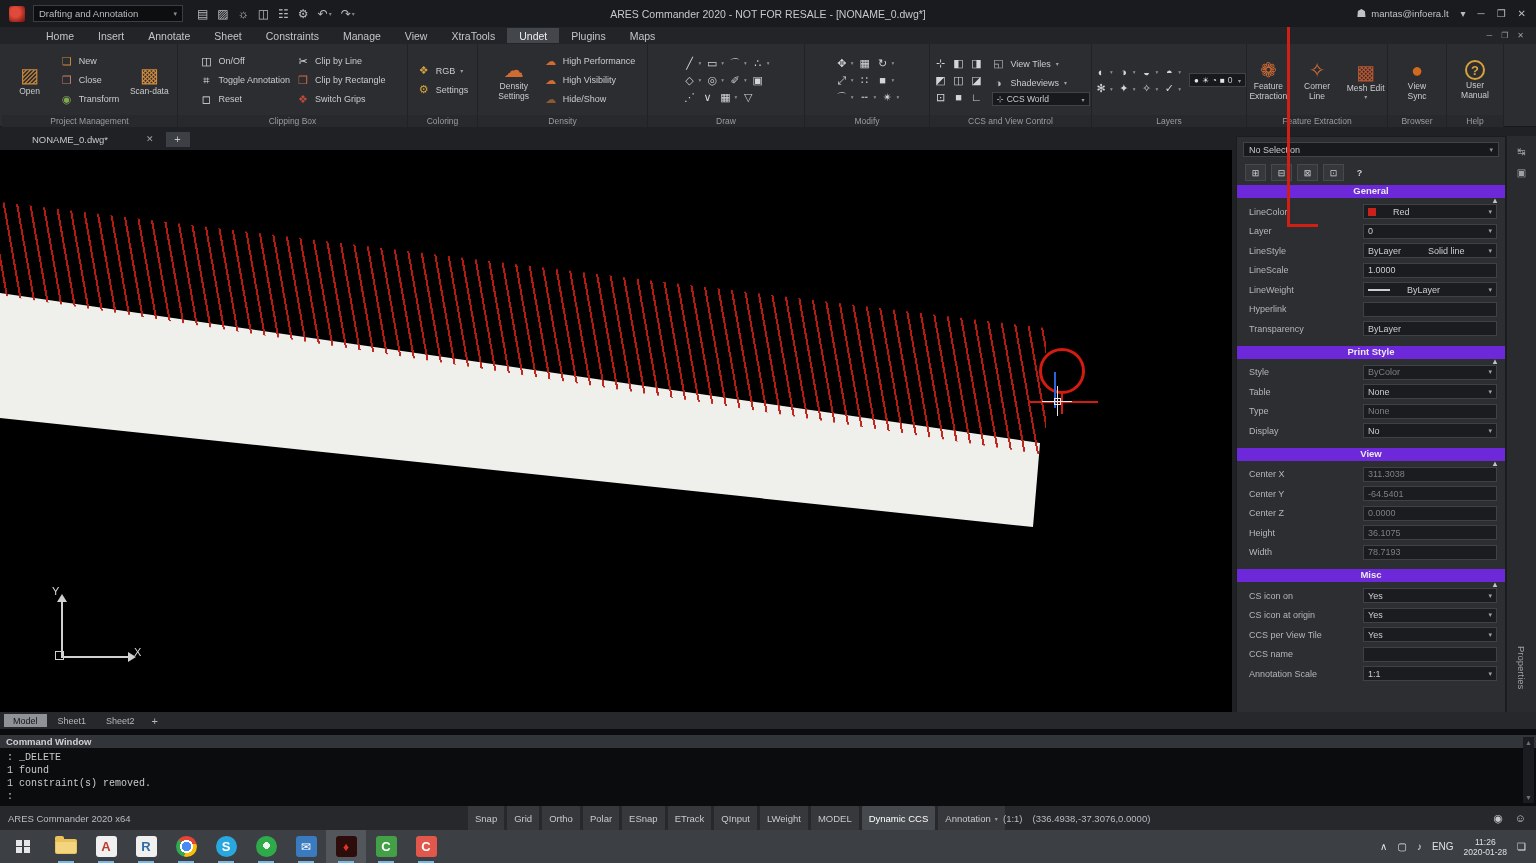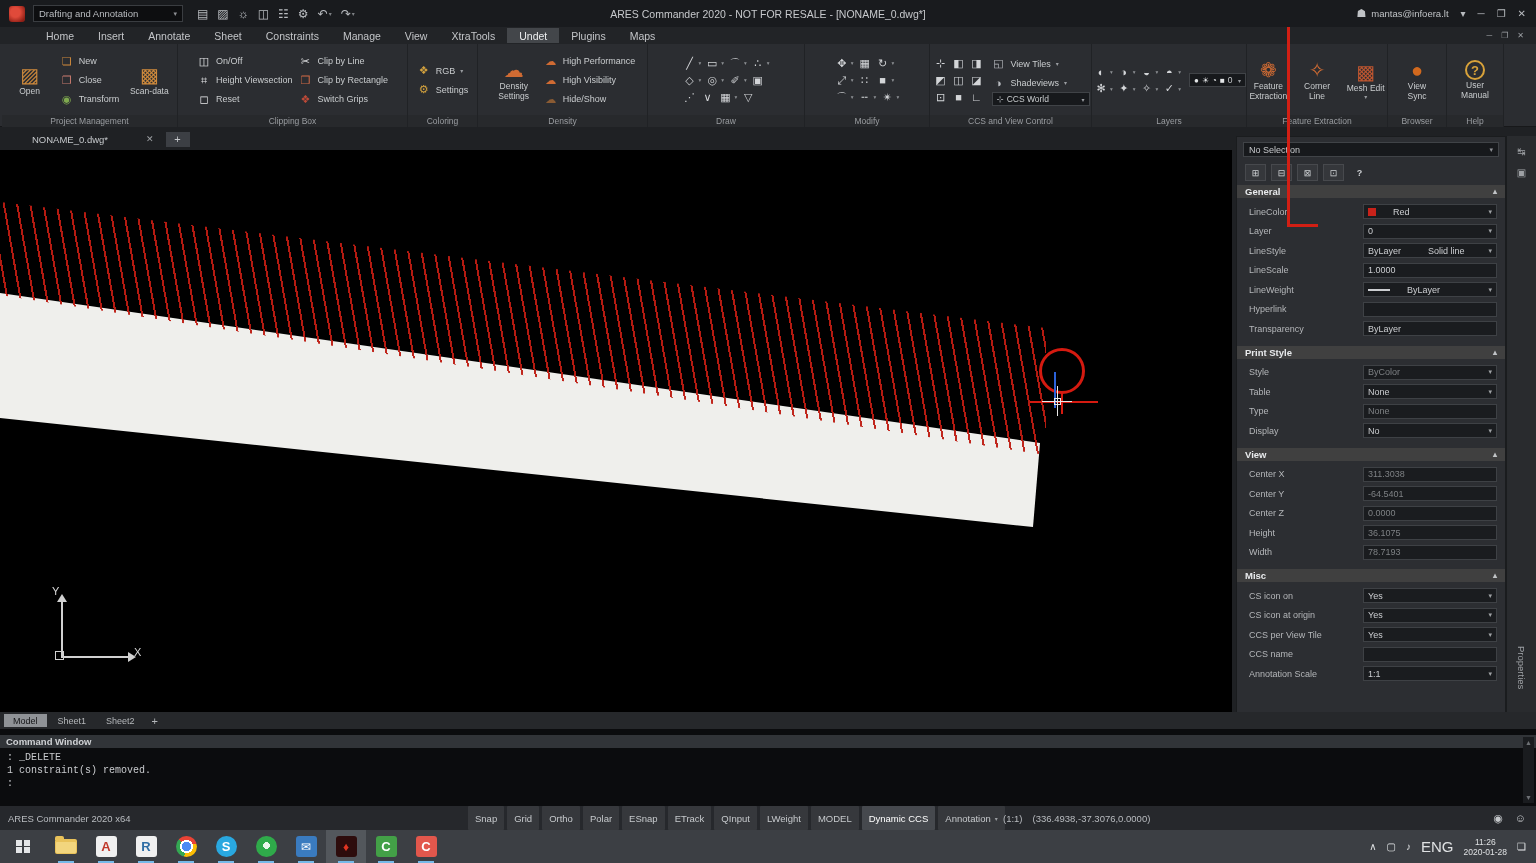--- a/index.html
+++ b/index.html
@@ -105,22 +105,22 @@
   
   #props { left:1236px; top:136px; width:270px; height:577px; background:#2c2e32;
            border:1px solid #1a1c1e; overflow:hidden; }
   #psel { margin:5px 6px 0 6px; height:15px; background:#17191c; border:1px solid #404347;
           display:flex; align-items:center; font-size:9px; color:#c6c8cb; padding:0 5px; }
   #psel .arr { margin-left:auto; font-size:7px; color:#8d9094; }
   #ptools { display:flex; align-items:center; gap:5px; margin:7px 0 4px 8px; }
   .ptool { width:21px; height:17px; background:#35373b; border:1px solid #47494d;
            display:flex; align-items:center; justify-content:center; font-size:9px; color:#cdd0d3; }
   .ptool.plain { background:none; border:none; font-weight:bold; }
-  .psec-h { height:13px; background:#404040; display:flex; align-items:center;
-            font-size:9.5px; font-weight:bold; color:#e8eaec; padding:0 8px; margin-top:3px; }
+  .psec-h { height:13px; background:#6d28d9; display:flex; align-items:center;
+            font-size:9.5px; font-weight:bold; color:#e8eaec; padding:0 8px; margin-top:3px;flex-direction:column; }
   .psec-h .pin { margin-left:auto; font-size:8px; color:#c0c3c6; }
   .psec-body { padding:4px 0 4px 0; }
   .prow { height:19.5px; display:flex; align-items:center; padding:0 8px 0 12px; }
   .plabel { width:114px; font-size:9px; color:#b4b6b9; white-space:nowrap; overflow:hidden; }
   .pval { flex:1; height:15px; background:#1a1c1f; border:1px solid #3e4145;
           display:flex; align-items:center; font-size:9px; color:#ccced1; padding:0 4px; gap:17px; }
   .pval .arr { margin-left:auto; font-size:7px; color:#9fa2a6; }
   .pval .sw { width:8px; height:8px; background:#c8221a; }
   .pval.muted { color:#7e8184; }
   .pval .v2 { margin-left:10px; }
@@ -181,21 +181,21 @@
                      background:#f2d57e; border-radius:1px; }
   .tb-chrome { width:21px; height:21px; border-radius:50%;
     background:radial-gradient(circle at 50% 50%, #4a8af4 0 4.5px, #ffffff 4.5px 6.5px, rgba(0,0,0,0) 6.5px),
                conic-gradient(from -45deg, #e94335 0 33%, #fbbc04 0 66%, #34a853 0 100%); }
   .tb-orb { width:21px; height:21px; border-radius:50%;
     background:radial-gradient(circle at 50% 45%, #eaf6ec 0 3.5px, #2faa4a 3.5px); }
   .tb-glyph { width:21px; height:21px; border-radius:3px; display:flex; align-items:center;
               justify-content:center; font-size:12px; }
   #tray { margin-left:auto; display:flex; align-items:center; gap:10px; padding-right:10px; }
   #tray .tri { font-size:10px; color:#dfe1e3; }
-  #tray .lang { font-size:15px; color:#dfe1e3; }
+  #tray .lang { font-size:10px; color:#dfe1e3; }
   #clock { text-align:center; font-size:8.5px; line-height:10px; color:#dfe1e3; }
 </style>
 </head>
 <body>
 
 <div id="app">
 
   <div id="titlebar" class="abs">
     <div id="logo"></div>
     <div id="wsbox">
@@ -296,21 +296,21 @@
       </div>
       <div class="rpanel" style="left: 178px; width: 230px;">
         <div class="pcontent">
           <div class="stk">
             <div class="srow">
               <span class="si" style="color: rgb(230, 231, 233);">◫</span>
               <span class="slab">On/Off</span>
             </div>
             <div class="srow">
               <span class="si" style="color: rgb(230, 231, 233);">⌗</span>
-              <span class="slab">Height Viewsection</span>
+              <span class="slab">Toggle Annotation</span>
             </div>
             <div class="srow">
               <span class="si" style="color: rgb(230, 231, 233);">◻</span>
               <span class="slab">Reset</span>
             </div>
           </div>
           <div class="stk">
             <div class="srow">
               <span class="si" style="color: rgb(217, 218, 220);">✂</span>
               <span class="slab">Clip by Line</span>
@@ -764,20 +764,21 @@
       <span class="sht active">Model</span>
       <span class="sht">Sheet1</span>
       <span class="sht">Sheet2</span>
       <span id="shtadd">+</span>
     </div>
 
   <div id="cmd" class="abs">
     <div id="cmdhdr">Command Window</div>
     <div id="cmdlines">
         <div>: _DELETE</div>
+        <div>1 found</div>
         <div>1 constraint(s) removed.</div>
         <div>:</div>
       </div>
     <div id="cmdscroll">
       <span>▲</span>
       <span>▼</span>
     </div>
   </div>
 
   <div id="status" class="abs">

